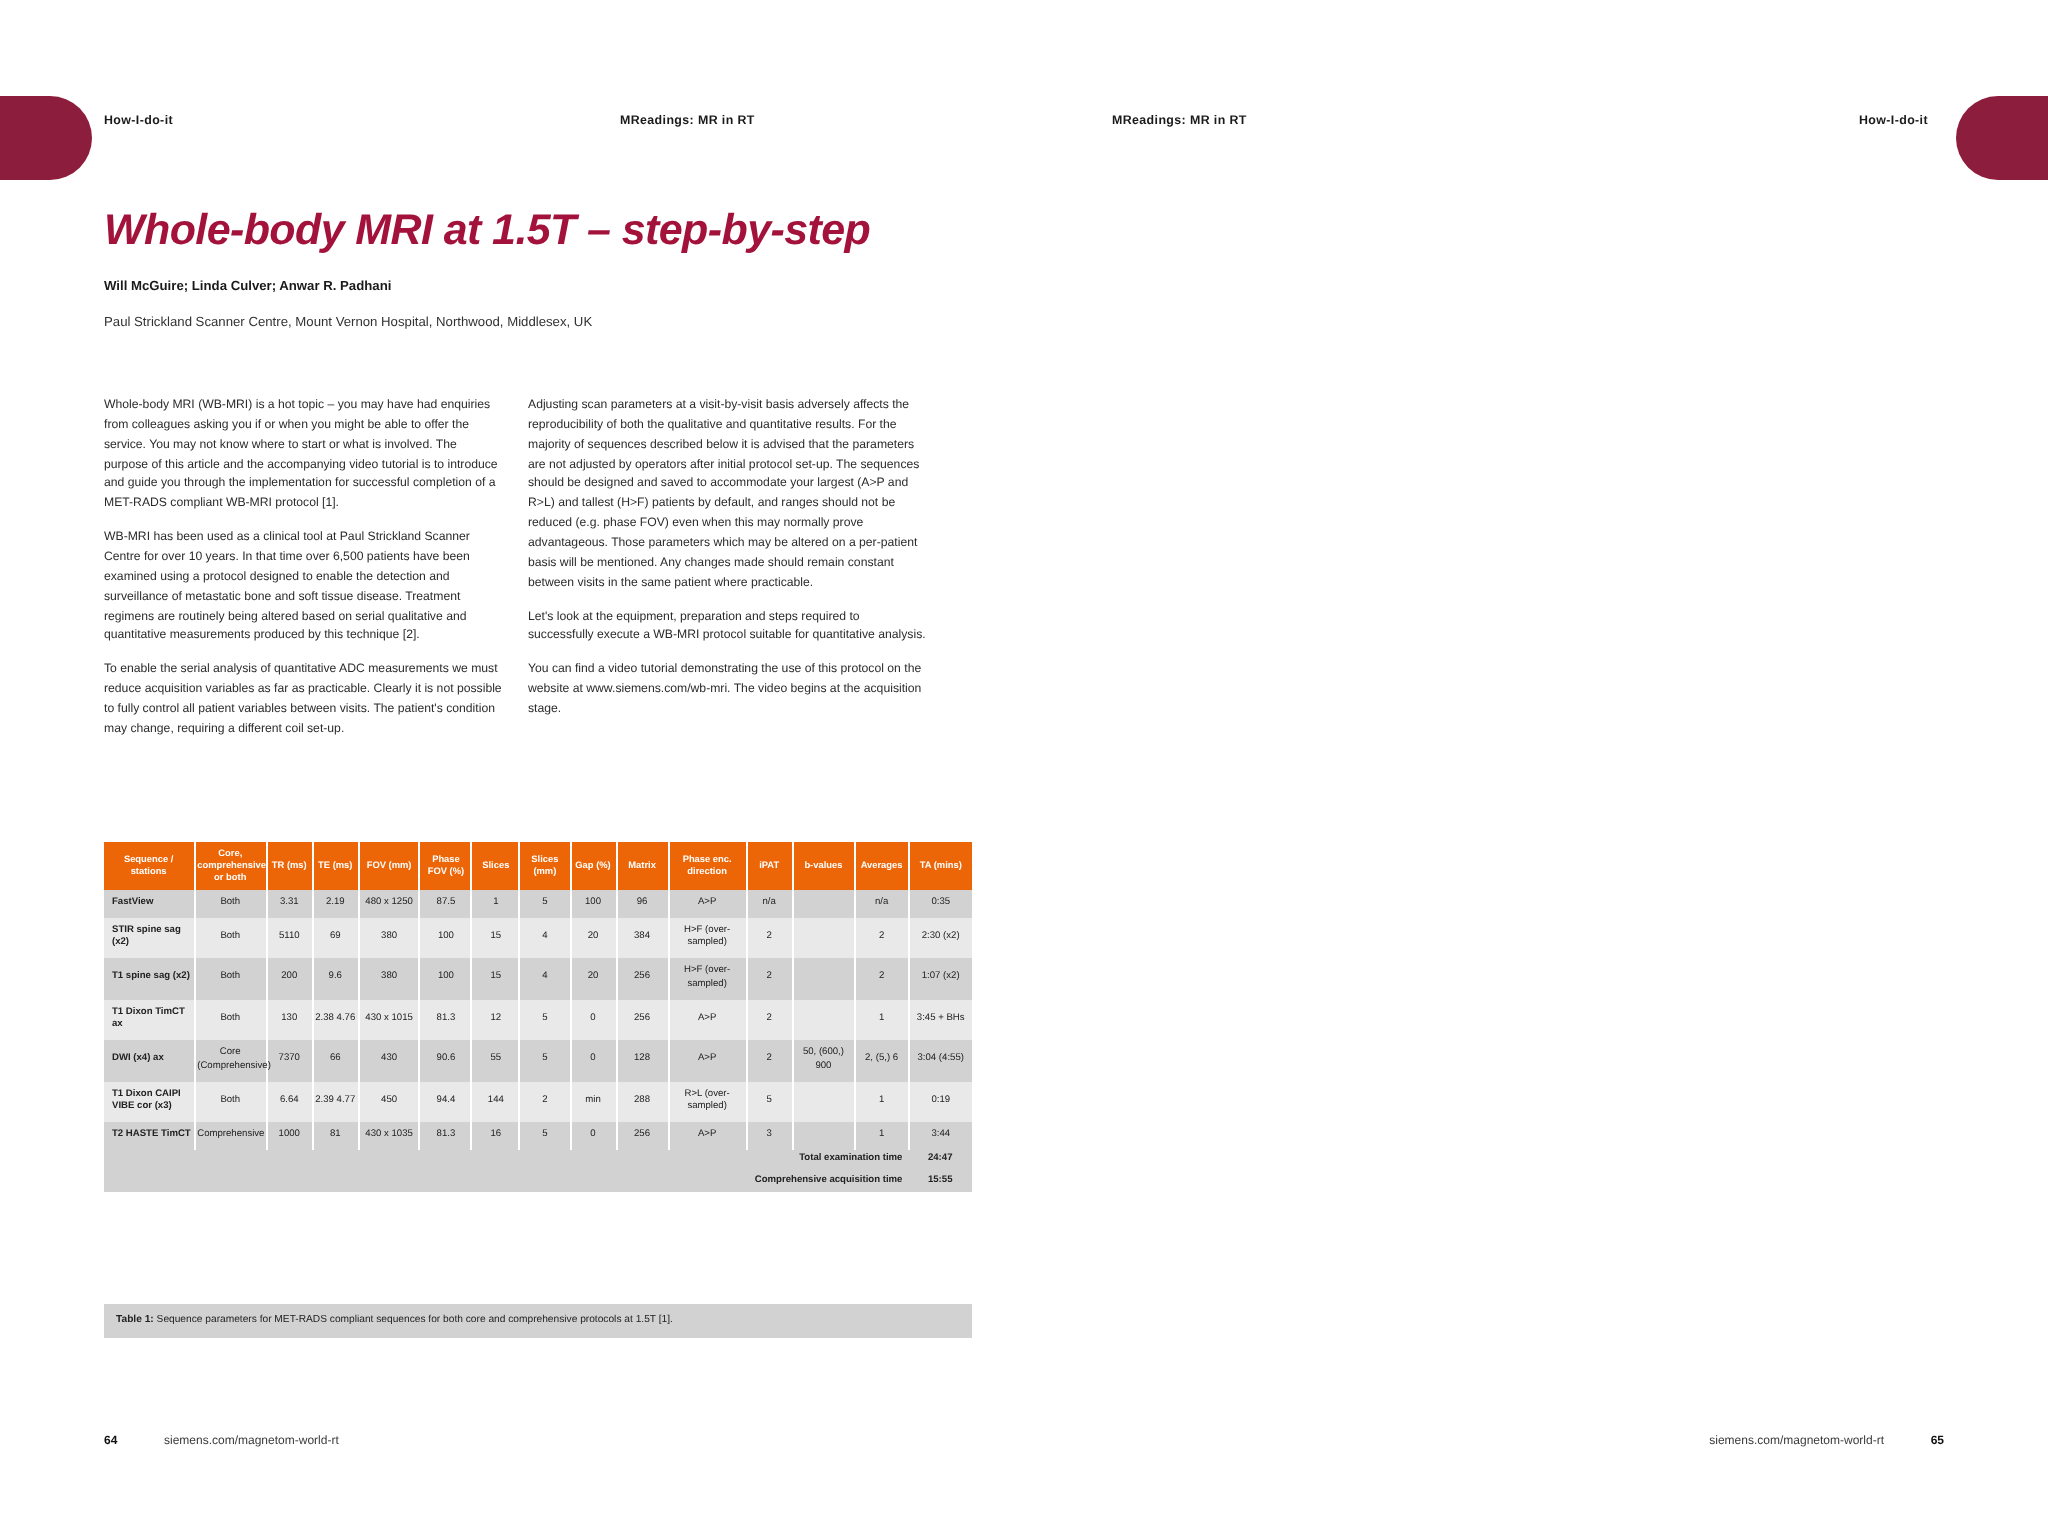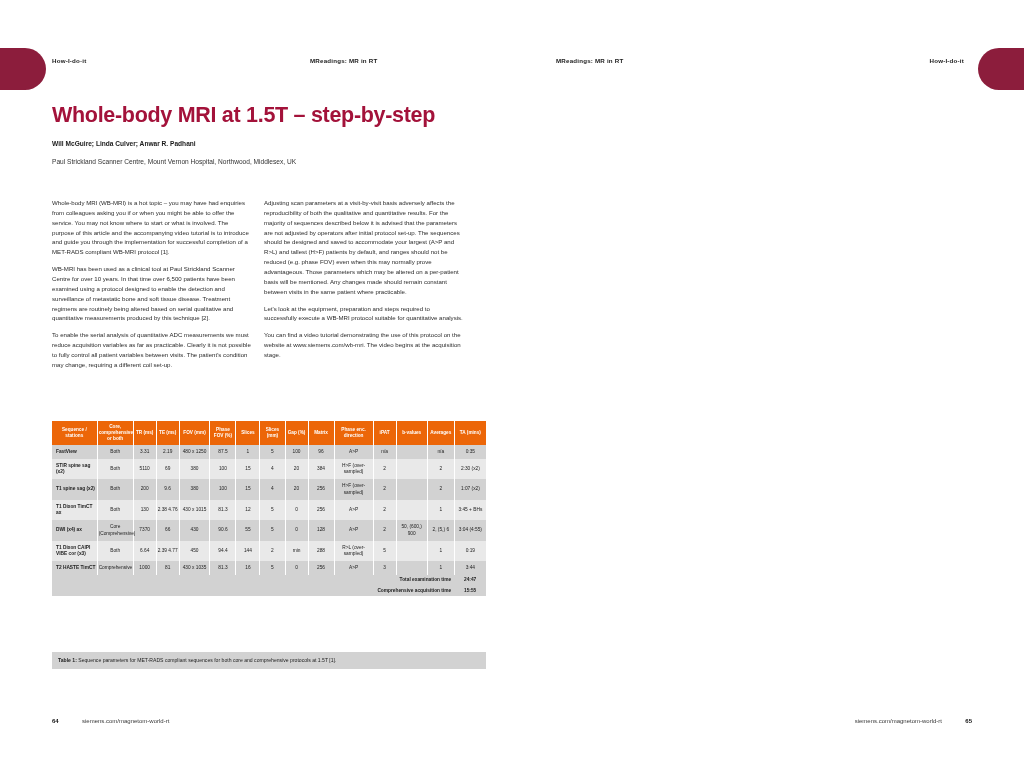--- a/index.html
+++ b/index.html
@@ -30,21 +30,21 @@
 
   
   .page { position: absolute; top: 0; height: 768px; }
   .page-left  { left: 0;   width: 512px; }
   .page-right { left: 512px; width: 512px; }
 
   
   .title {
     position: absolute; left: 52px; top: 104px; width: 430px;
     font-size: 21.5px; font-weight: bold; color: #a3123a;
-    letter-spacing: -.3px; line-height: 1.1;
+    letter-spacing: -.3px; line-height: 1.1; font-style: italic;
   }
   .authors {
     position: absolute; left: 52px; top: 140px; width: 430px;
     font-size: 6.6px; font-weight: bold; color: #1a1a1a;
   }
   .affil {
     position: absolute; left: 52px; top: 158px; width: 430px;
     font-size: 6.6px; color: #333;
   }
 

